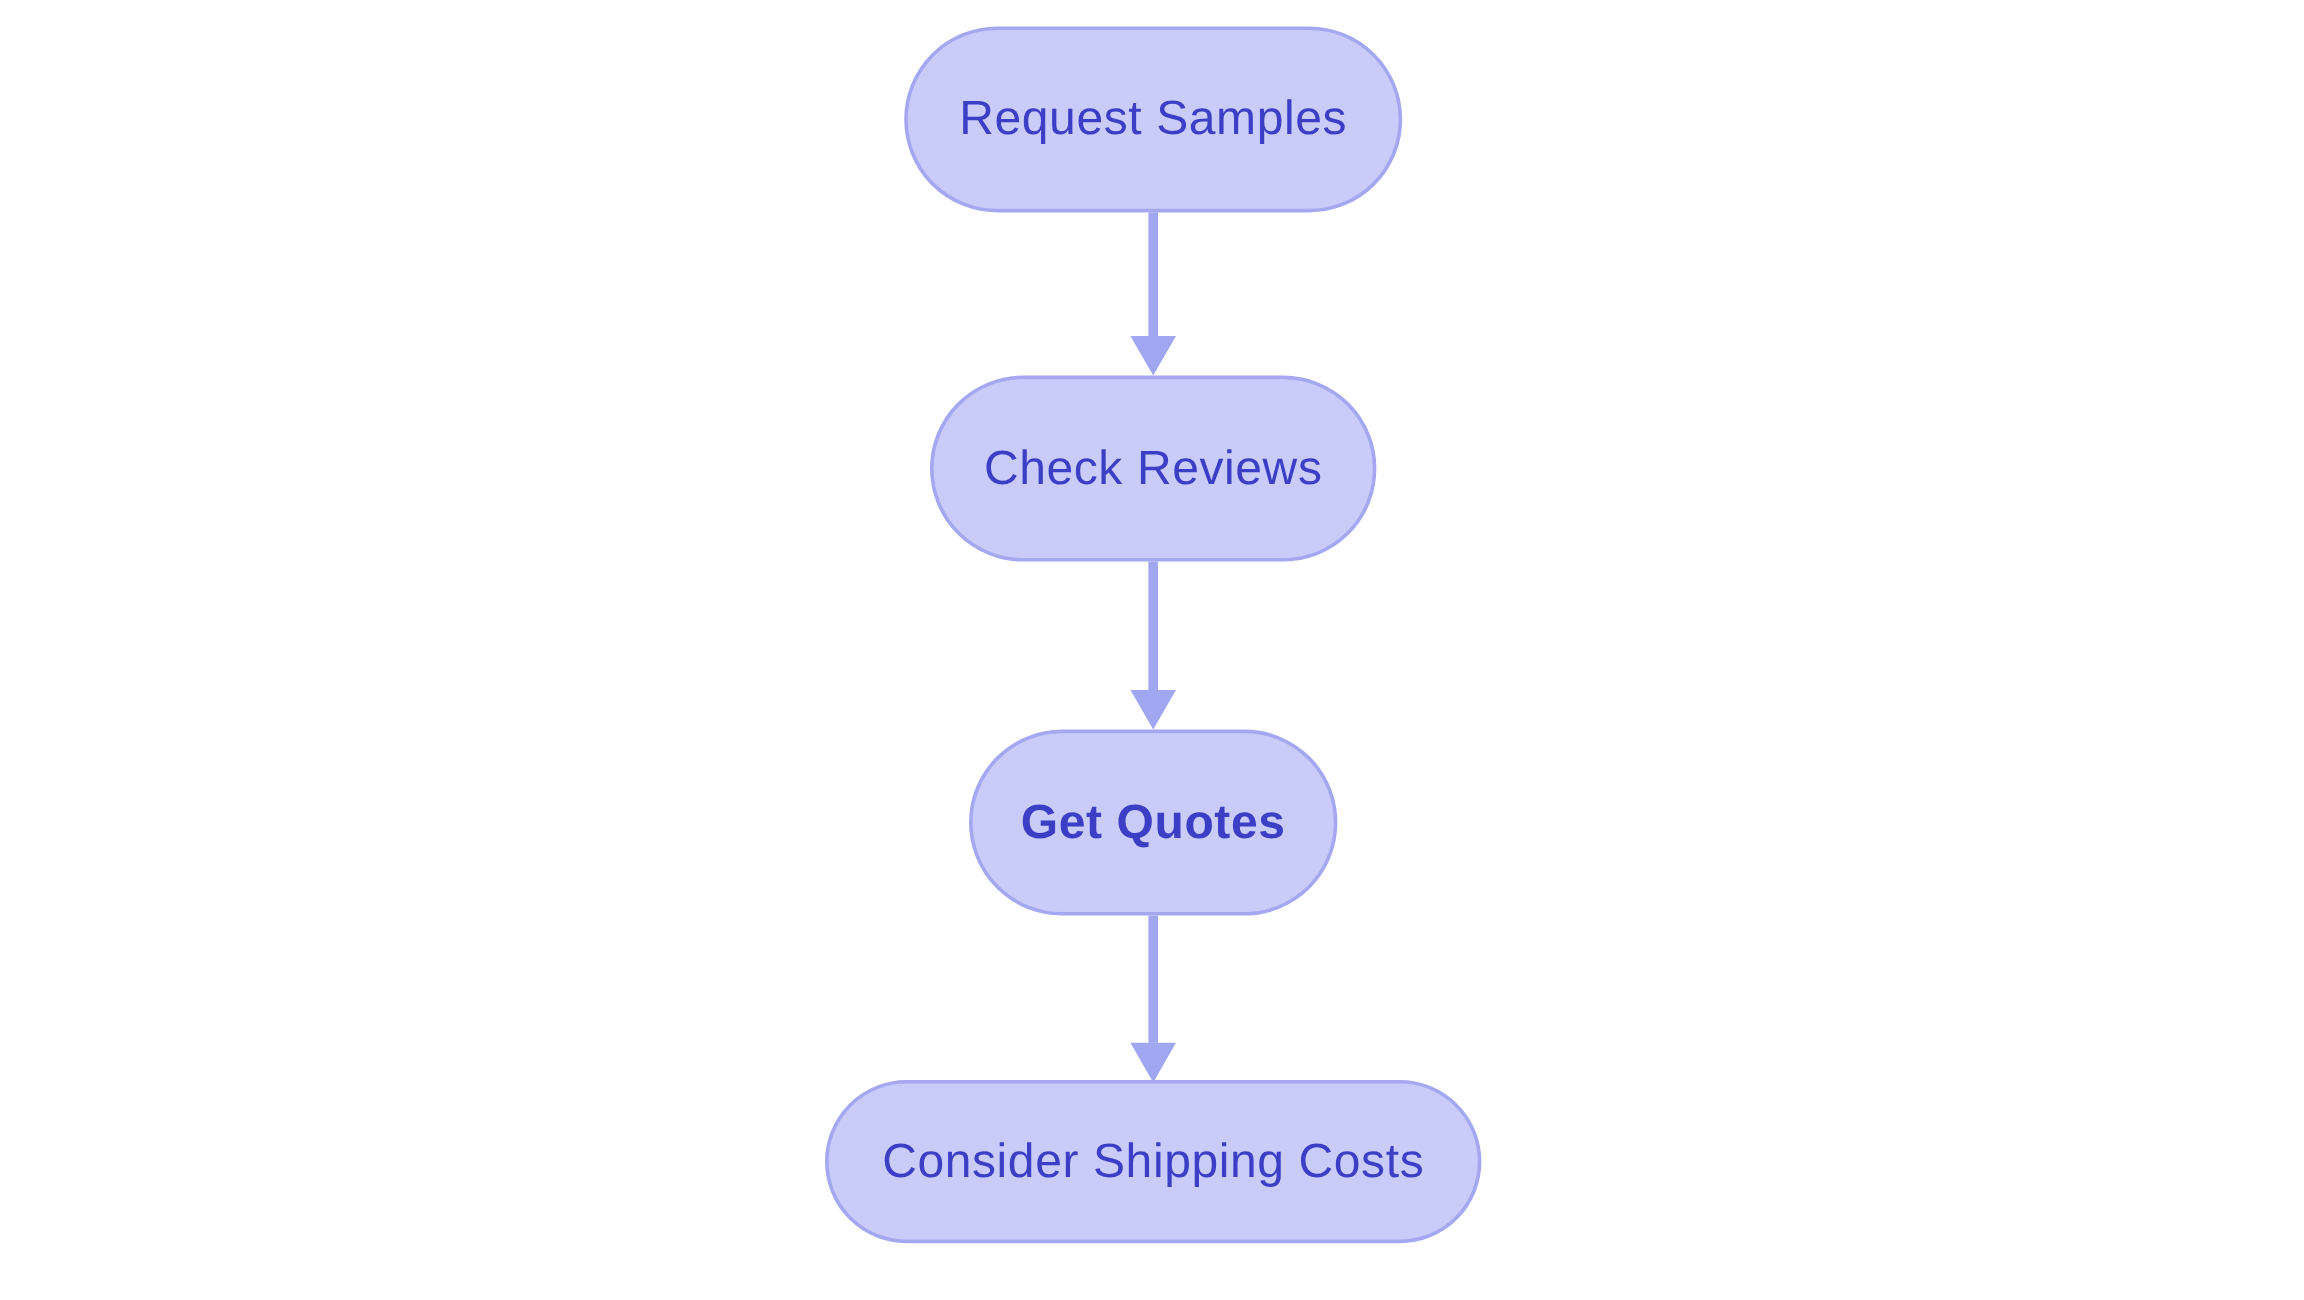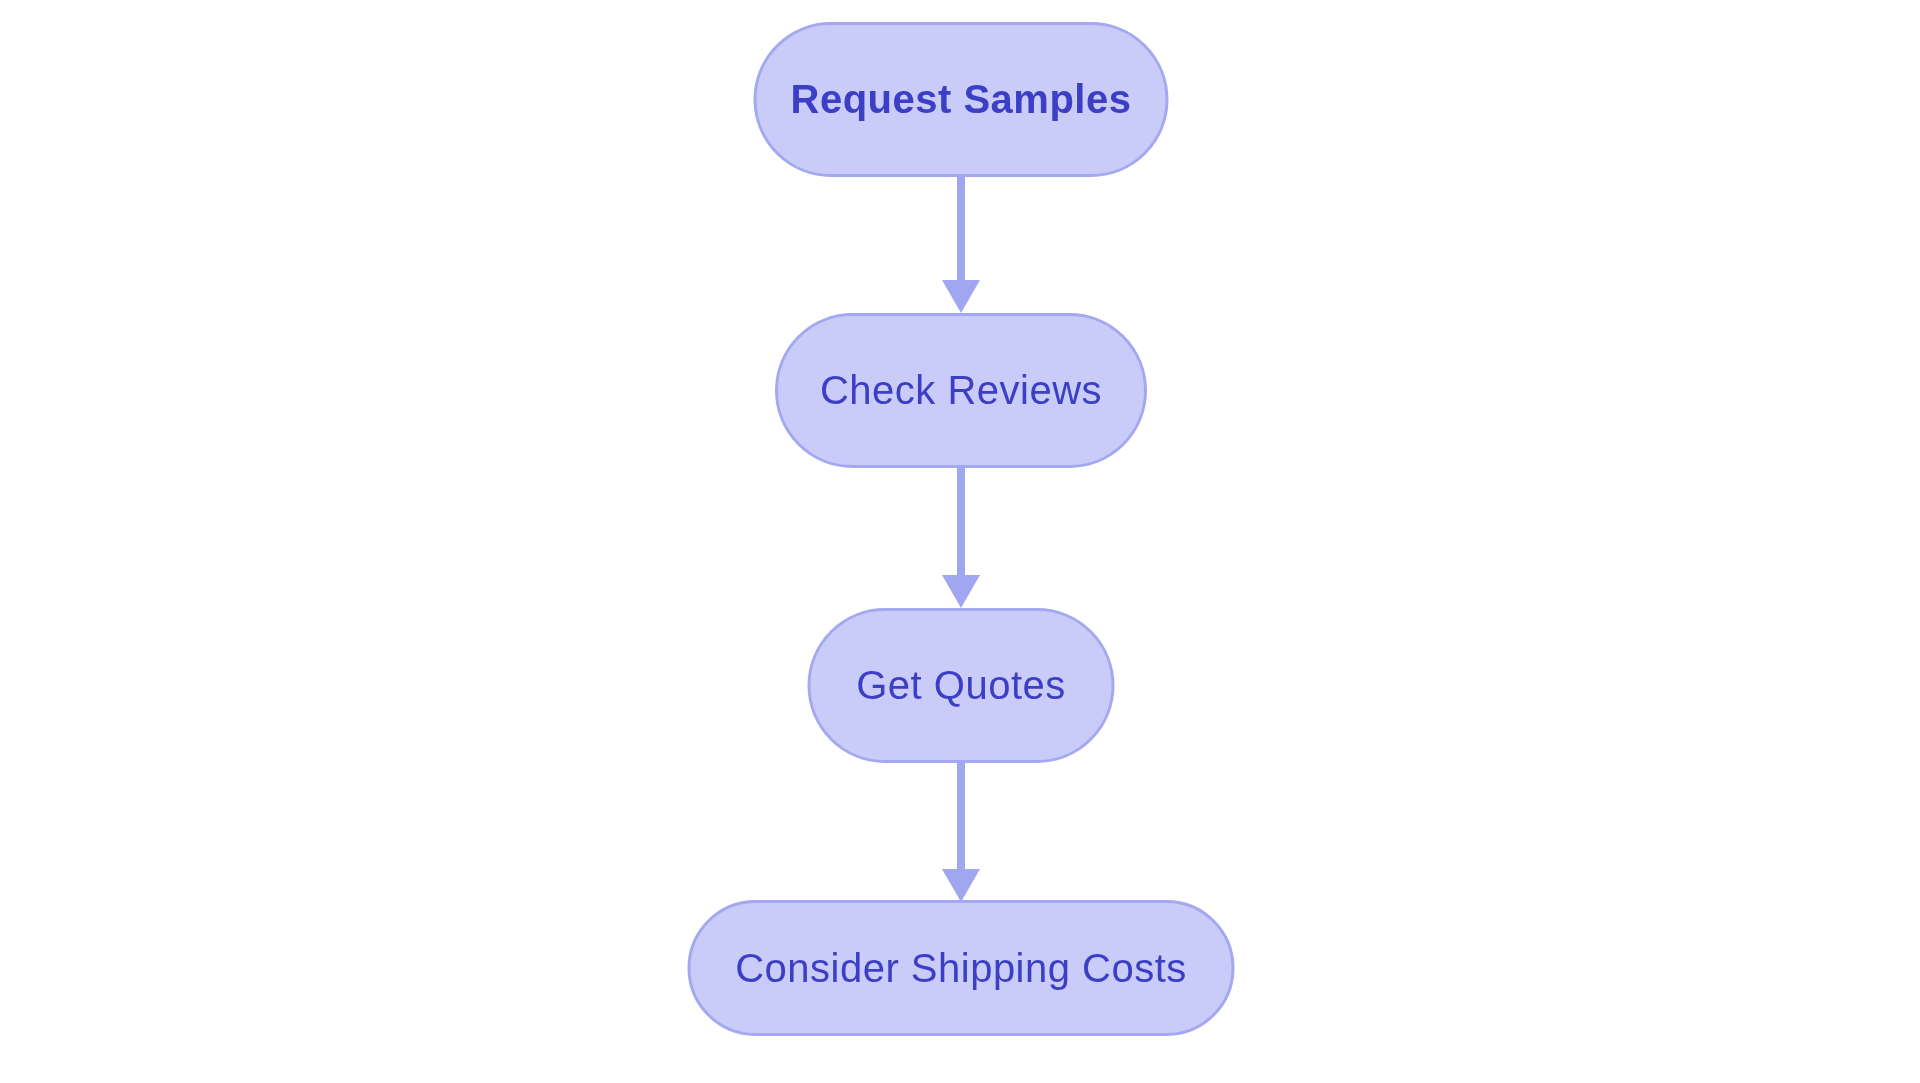--- a/index.html
+++ b/index.html
@@ -30,23 +30,23 @@
     border:3px solid var(--node-border);
     border-radius:80px;
     display:flex;
     align-items:center;
     justify-content:center;
     color:var(--node-text);
     font-size:40px;
     letter-spacing:0.5px;
     white-space:nowrap;
   }
-  .node-1{top:22px;width:415px;font-weight:bold;}
+  .node-1{top:22px;width:415px;}
   .node-2{top:313px;width:372px;text-align:right;}
-  .node-3{top:608px;width:307px;}
+  .node-3{top:608px;width:307px;font-weight:bold;}
   .node-4{top:900px;width:154px;height:136px;width:547px;}
   .flow-arrow{
     position:absolute;
     left:961px;
     transform:translateX(-50%);
     display:flex;
     flex-direction:column;
     align-items:center;
   }
   .arrow-1{top:177px;}

